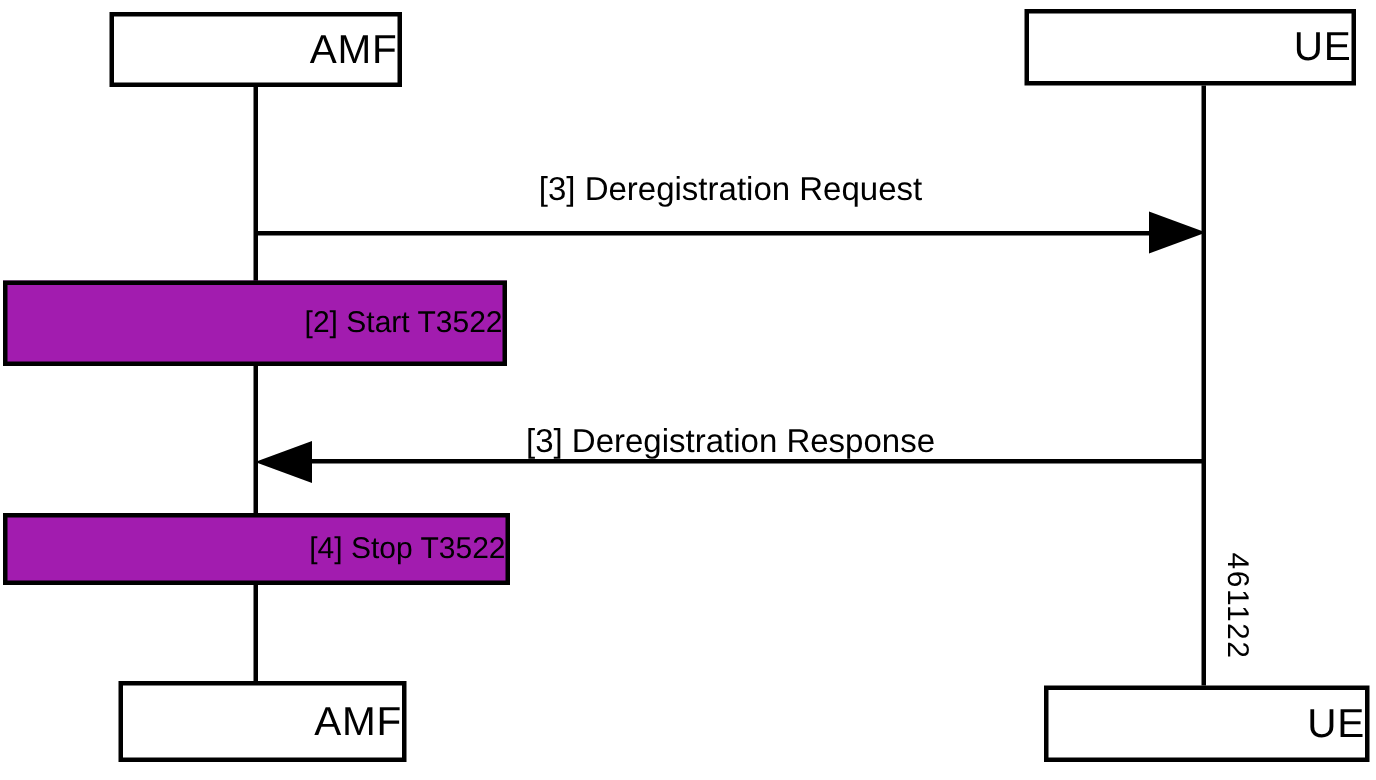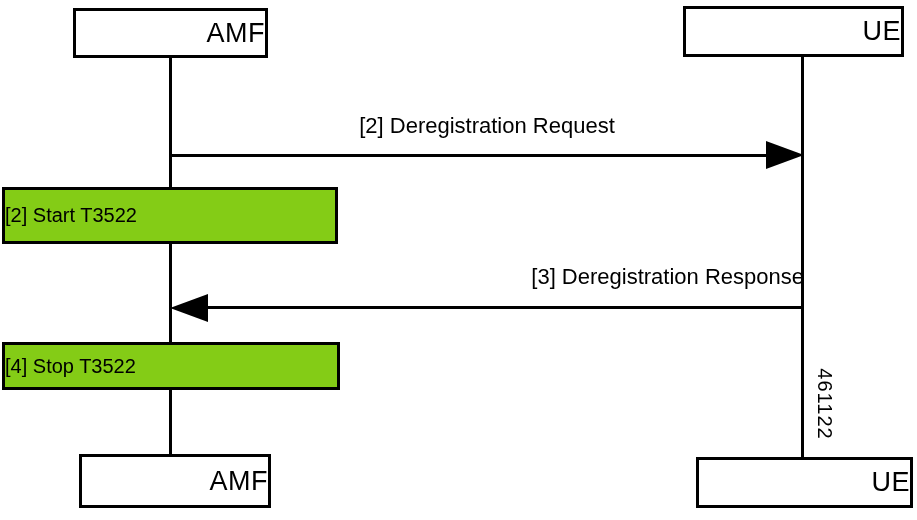--- a/index.html
+++ b/index.html
@@ -41,24 +41,24 @@
   .actor-amf-top    { left: 73px;  top: 8px;   width: 195px; height: 50px; }
   .actor-ue-top     { left: 683px; top: 6px;   width: 221px; height: 51px; }
   .actor-amf-bottom { left: 79px;  top: 454px; width: 192px; height: 54px; }
   .actor-ue-bottom  { left: 696px; top: 457px; width: 217px; height: 51px; }
 
   
   .action-box {
     position: absolute;
     box-sizing: border-box;
     border: 3px solid #000000;
-    background: #84cc16;
+    background: #a21caf;
     display: flex;
     align-items: center;
-    justify-content: flex-start;
+    justify-content: flex-end;
     font-size: 20px;
   }
   .action-start { left: 2px; top: 187px; width: 336px; height: 57px; }
   .action-stop  { left: 2px; top: 342px; width: 338px; height: 48px; }
 
   
   .msg-line {
     position: absolute;
     height: 3px;
     background: #000000;
@@ -88,42 +88,42 @@
   .msg-label {
     position: absolute;
     left: 170px;
     width: 634px;
     text-align: center;
     font-size: 22px;
     line-height: 28px;
     white-space: nowrap;
   }
   .msg1-label { top: 112px; }
-  .msg3-label { top: 263px; text-align: right; }
+  .msg3-label { top: 280px; }
 
   
   .watermark {
     position: absolute;
     left: 824px;
     top: 404px;
     transform: translate(-50%, -50%) rotate(90deg);
     font-size: 20px;
     letter-spacing: 1px;
     white-space: nowrap;
   }
 </style>
 </head>
 <body>
 
 <div class="canvas">
 
   <div class="lifeline lifeline-amf"></div>
   <div class="lifeline lifeline-ue"></div>
 
-  <div class="msg-label msg1-label">[2] Deregistration Request</div>
+  <div class="msg-label msg1-label">[3] Deregistration Request</div>
   <div class="msg-line msg1-line"></div>
   <div class="arrowhead arrowhead-right"></div>
 
   <div class="msg-label msg3-label">[3] Deregistration Response</div>
   <div class="msg-line msg3-line"></div>
   <div class="arrowhead arrowhead-left"></div>
 
   <div class="action-box action-start">
     <span>[2] Start T3522</span>
   </div>

